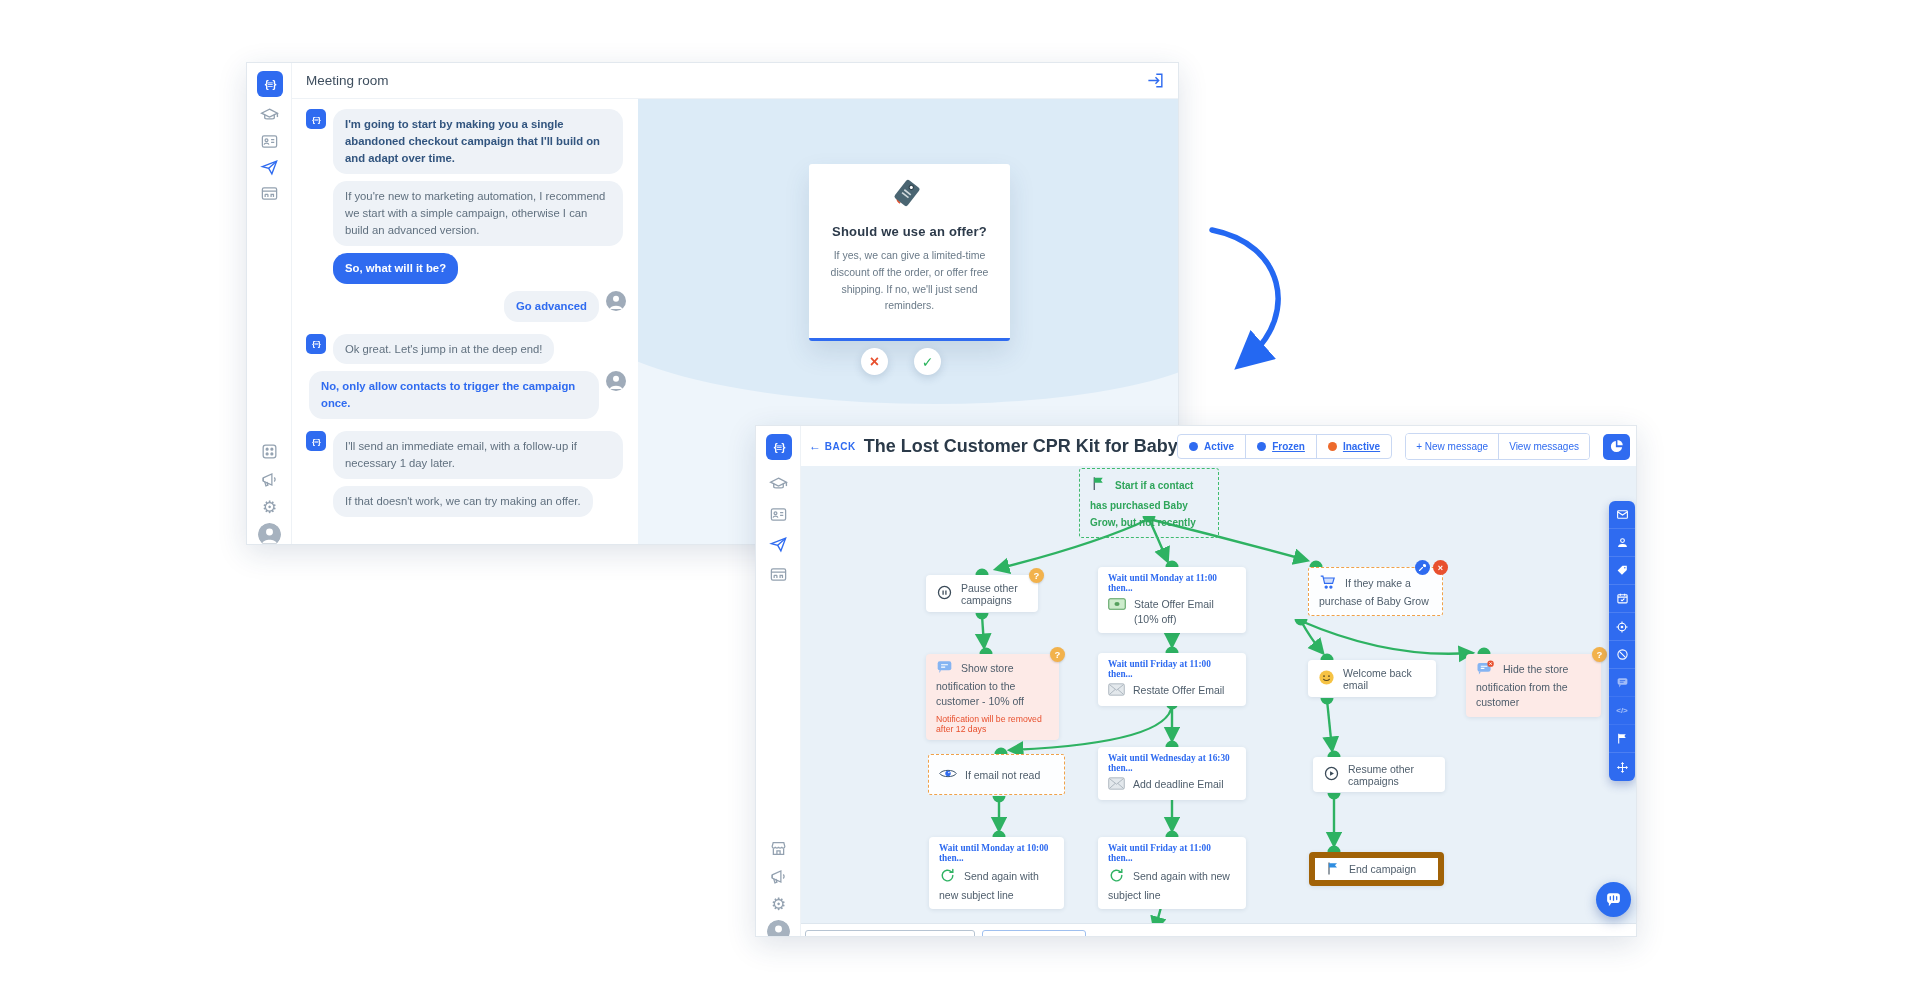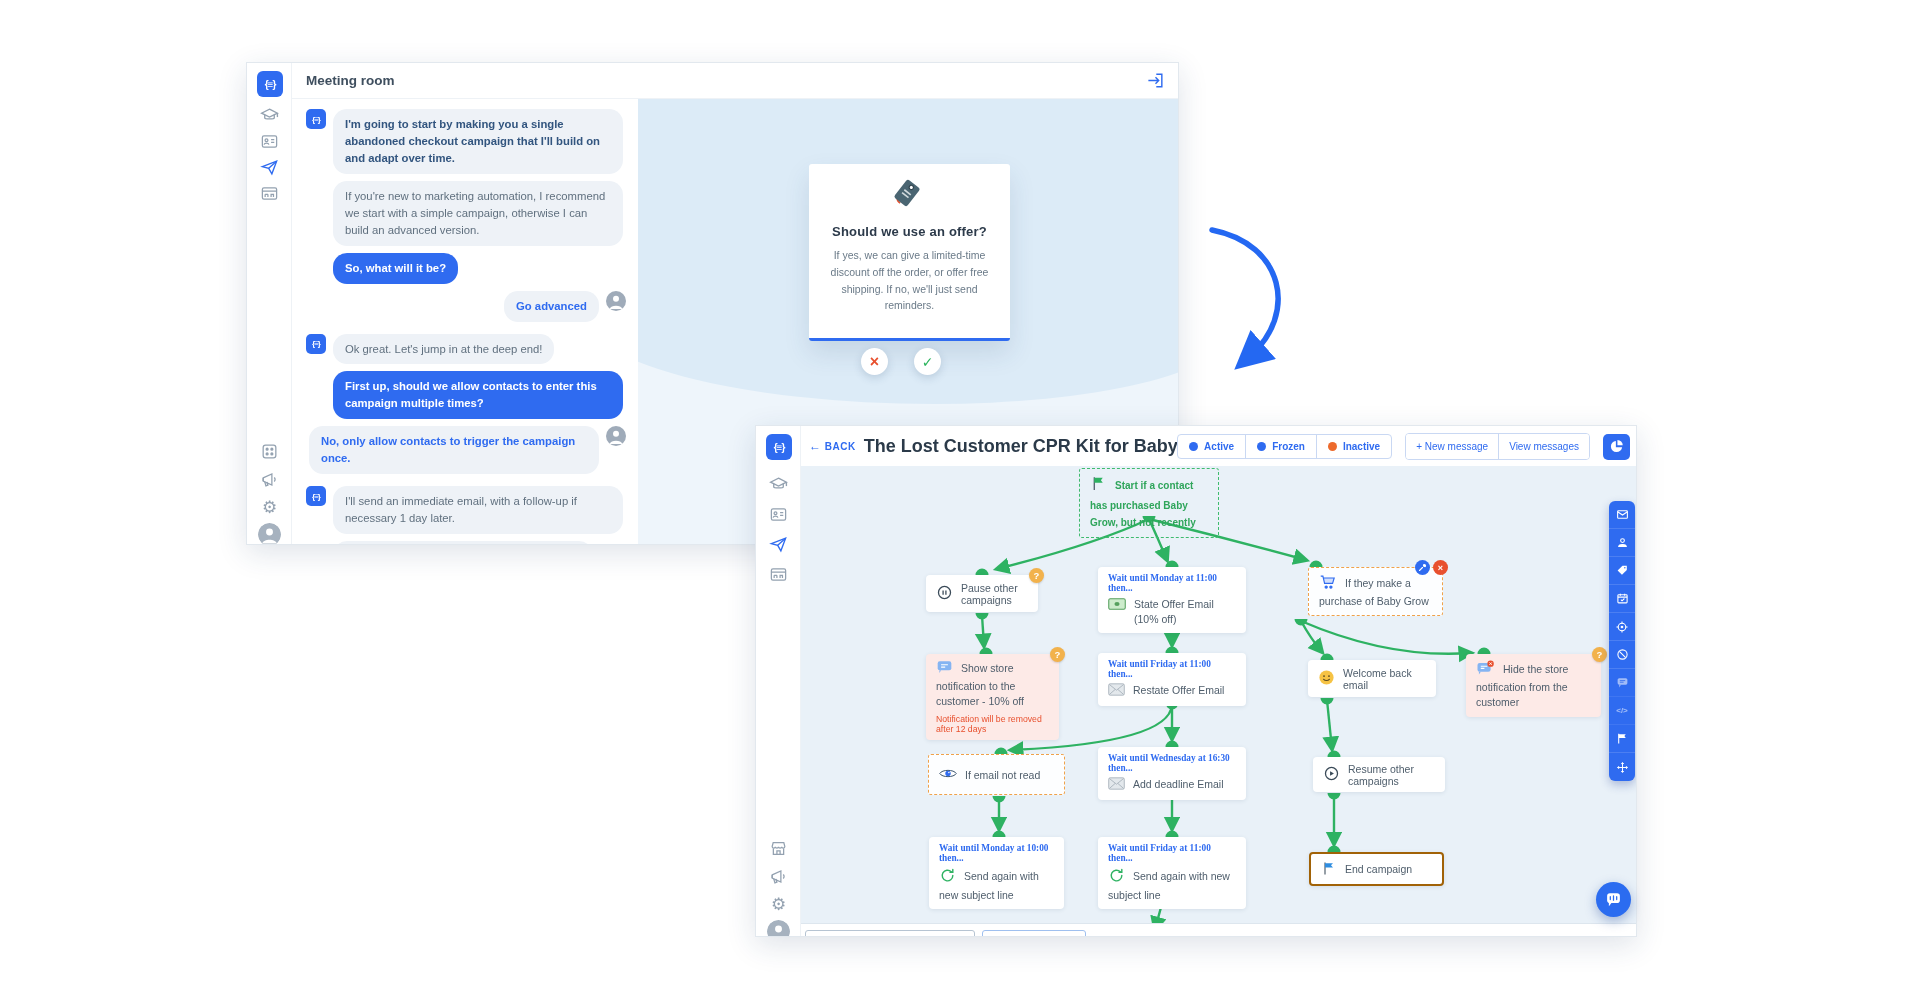--- a/index.html
+++ b/index.html
@@ -14,21 +14,21 @@
   
   .sidebar { position:absolute; left:0; top:0; bottom:0; width:45px; background:#fff; border-right:1px solid #eef2f6; }
   .logo { position:absolute; left:10px; top:8px; width:26px; height:26px; background:#2f6bf0; border-radius:6px; color:#fff; font-size:10px; font-weight:700; display:flex; align-items:center; justify-content:center; letter-spacing:-1px; }
   .sb-icn { position:absolute; left:12px; width:21px; height:21px; color:#93a1b0; display:flex; align-items:center; justify-content:center; }
   .sb-icn svg { display:block; }
   .sb-gear { font-size:17px; line-height:1; color:#93a1b0; }
   .sb-avatar { position:absolute; left:11px; width:23px; height:23px; border-radius:50%; overflow:hidden; }
 
   
   .w1-header { position:absolute; left:45px; right:0; top:0; height:36px; border-bottom:1px solid #eef2f6; background:#fff; display:flex; align-items:center; padding:0 14px; }
-  .w1-title { font-size:13.5px; color:#3e4e5e; font-weight:700; }
+  .w1-title { font-size:13.5px; color:#3e4e5e; font-weight:400; }
   .exit-btn { position:absolute; right:12px; top:8px; width:20px; height:20px; color:#2f6bf0; }
   .chat-col { position:absolute; left:45px; top:36px; bottom:0; width:346px; background:#fff; padding:10px 12px 0 14px; overflow:hidden; }
   .msg-row { display:flex; margin-bottom:7px; align-items:flex-start; }
   .msg-row.gap { margin-top:12px; }
   .msg-row.user { justify-content:flex-end; }
   .av-slot { width:27px; flex:0 0 27px; }
   .bot-av { width:20px; height:20px; background:#2f6bf0; border-radius:5px; color:#fff; font-size:8px; font-weight:700; display:flex; align-items:center; justify-content:center; letter-spacing:-1px; }
   .user-av { width:20px; height:20px; margin-left:7px; flex:0 0 20px; }
   .bubble { max-width:290px; padding:7px 12px; border-radius:14px; font-size:11.3px; line-height:1.5; background:#eef2f7; color:#60707f; }
   .msg-row.bot-first .bubble { color:#32557f; font-weight:700; }
@@ -46,21 +46,21 @@
   .back-step { position:absolute; left:250px; bottom:9px; font-size:11.5px; font-weight:700; color:#44535f; }
 
   
   .w2-header { position:absolute; left:45px; right:0; top:0; height:40px; background:#fff; display:flex; align-items:center; padding:0 10px 0 8px; z-index:5; }
   .back-lbl { color:#2f6bf0; font-weight:700; font-size:10px; letter-spacing:.5px; margin-right:8px; white-space:nowrap; }
   .back-lbl .arr { font-size:12px; }
   .w2-title { font-size:18px; font-weight:700; color:#2b3a49; white-space:nowrap; }
   .hdr-right { position:absolute; right:6px; top:7px; display:flex; gap:13px; align-items:center; }
   .seg { display:flex; border:1px solid #c9d8f3; border-radius:4px; background:#fff; height:25px; }
   .seg-item { display:flex; align-items:center; gap:6px; padding:0 11px; font-size:10px; font-weight:700; color:#2f6bf0; cursor:pointer; }
-  .seg-item + .seg-item { border-left:1px solid #c9d8f3; }
+  .seg-item + .seg-item { border-left:1px solid #c9d8f3;text-decoration:underline; }
   .dot { width:9px; height:9px; border-radius:50%; }
   .dot-blue { background:#2f6bf0; } .dot-orange { background:#ed6a2c; }
   .hdr-btn { height:25px; display:flex; align-items:center; padding:0 10px; border:1px solid #c9d8f3; border-radius:4px; background:#fff; font-size:10px; color:#2f6bf0; cursor:pointer; white-space:nowrap; }
   .hdr-group { display:flex; border:1px solid #c9d8f3; border-radius:4px; overflow:hidden; }
   .hdr-group .hdr-btn { border:none; border-radius:0; }
   .hdr-group .hdr-btn + .hdr-btn { border-left:1px solid #c9d8f3; }
   .pie-btn { width:27px; height:26px; background:#2f6bf0; border-radius:5px; display:flex; align-items:center; justify-content:center; cursor:pointer; }
 
   .canvas { position:absolute; left:45px; top:40px; width:837px; height:457px; background:#e9f1f8; }
   .flow-svg { position:absolute; left:0; top:0; }
@@ -71,21 +71,21 @@
   .nblock .nicn { display:inline-block; vertical-align:middle; margin-right:8px; }
   .fcard { padding:6px 10px; }
   .fcard .wait { color:#2f6bf0; font-weight:700; font-size:9.3px; margin-bottom:4px;font-family:Liberation Serif, serif; }
   .fcard .nline { display:flex; align-items:flex-start; gap:8px; line-height:1.45; }
   .fcard.wrap2 .nline { display:block; }
   .fcard.wrap2 .nicn { display:inline-block; vertical-align:middle; margin-right:8px; }
   .dashed-green { background:transparent; border:1.6px dashed #3fbb6e; box-shadow:none; color:#2fa55b; font-weight:700; font-size:10px; line-height:1.7; padding:6px 10px; border-radius:3px; }
   .dashed-orange { border:1.6px dashed #f0a24a; box-shadow:none; background:#fdfeff; border-radius:3px; }
   .pink { background:#fdeae7; }
   .pink .note { color:#e8502e; font-size:8.7px; margin-top:4px; }
-  .end-node { border:2px solid #a16207; }
+  .end-node { border:6px solid #a16207; }
   .qbadge { position:absolute; top:-7px; right:-6px; width:15px; height:15px; border-radius:50%; background:#f2b24c; color:#fff; font-size:9.5px; font-weight:700; display:flex; align-items:center; justify-content:center; box-shadow:0 1px 2px rgba(0,0,0,.15); cursor:pointer; }
   .toolbadges { position:absolute; top:-8px; right:-6px; display:flex; gap:3px; }
   .cbadge { width:15px; height:15px; border-radius:50%; display:flex; align-items:center; justify-content:center; color:#fff; cursor:pointer; }
   .cbadge.blue { background:#2f6bf0; } .cbadge.red { background:#e8502e; font-size:9px; font-weight:700; }
 
   .save-btn { position:absolute; left:49px; top:469px; padding:5px 13px; background:#fff; border:1px solid #9fc0ef; border-radius:3px; color:#2f6bf0; font-size:10.5px; cursor:pointer; }
   .bottom-strip { position:absolute; left:45px; right:0; top:497px; height:15px; background:#fff; border-top:1px solid #dde6ee; }
   .variant-sel { position:absolute; left:4px; top:6px; width:170px; height:20px; border:1px solid #b6c4d2; border-radius:3px; background:#fff; font-size:10.5px; color:#5a6a78; display:flex; align-items:center; justify-content:space-between; padding:0 8px; cursor:pointer; }
   .variant-sel .caret { font-size:7px; color:#46525e; }
   .split-btn { position:absolute; left:181px; top:6px; height:20px; border:1px solid #9fc0ef; border-radius:3px; background:#fff; color:#2f6bf0; font-size:10.5px; display:flex; align-items:center; padding:0 10px; cursor:pointer; white-space:nowrap; }
@@ -188,24 +188,20 @@
               <circle cx="12" cy="12" r="12" fill="#9fabb9"></circle>
               <circle cx="12" cy="9.4" r="3.6" fill="#fff"></circle>
               <path d="M4.5 21.5c1.2-5.2 13.8-5.2 15 0z" fill="#fff"></path>
             </svg></span>
         </div>
         <div class="msg-row bot gap">
           <div class="av-slot">
             <div class="bot-av">{≡}</div>
           </div>
           <div class="bubble">Ok great. Let's jump in at the deep end!</div>
-        </div>
-        <div class="msg-row bot-blue">
-          <div class="av-slot"></div>
-          <div class="bubble">First up, should we allow contacts to enter this campaign multiple times?</div>
         </div>
         <div class="msg-row user">
           <div class="bubble">No, only allow contacts to trigger the campaign once.</div>
           <span class="user-av"><svg width="20" height="20" viewBox="0 0 24 24">
               <circle cx="12" cy="12" r="12" fill="#9fabb9"></circle>
               <circle cx="12" cy="9.4" r="3.6" fill="#fff"></circle>
               <path d="M4.5 21.5c1.2-5.2 13.8-5.2 15 0z" fill="#fff"></path>
             </svg></span>
         </div>
         <div class="msg-row bot gap">

